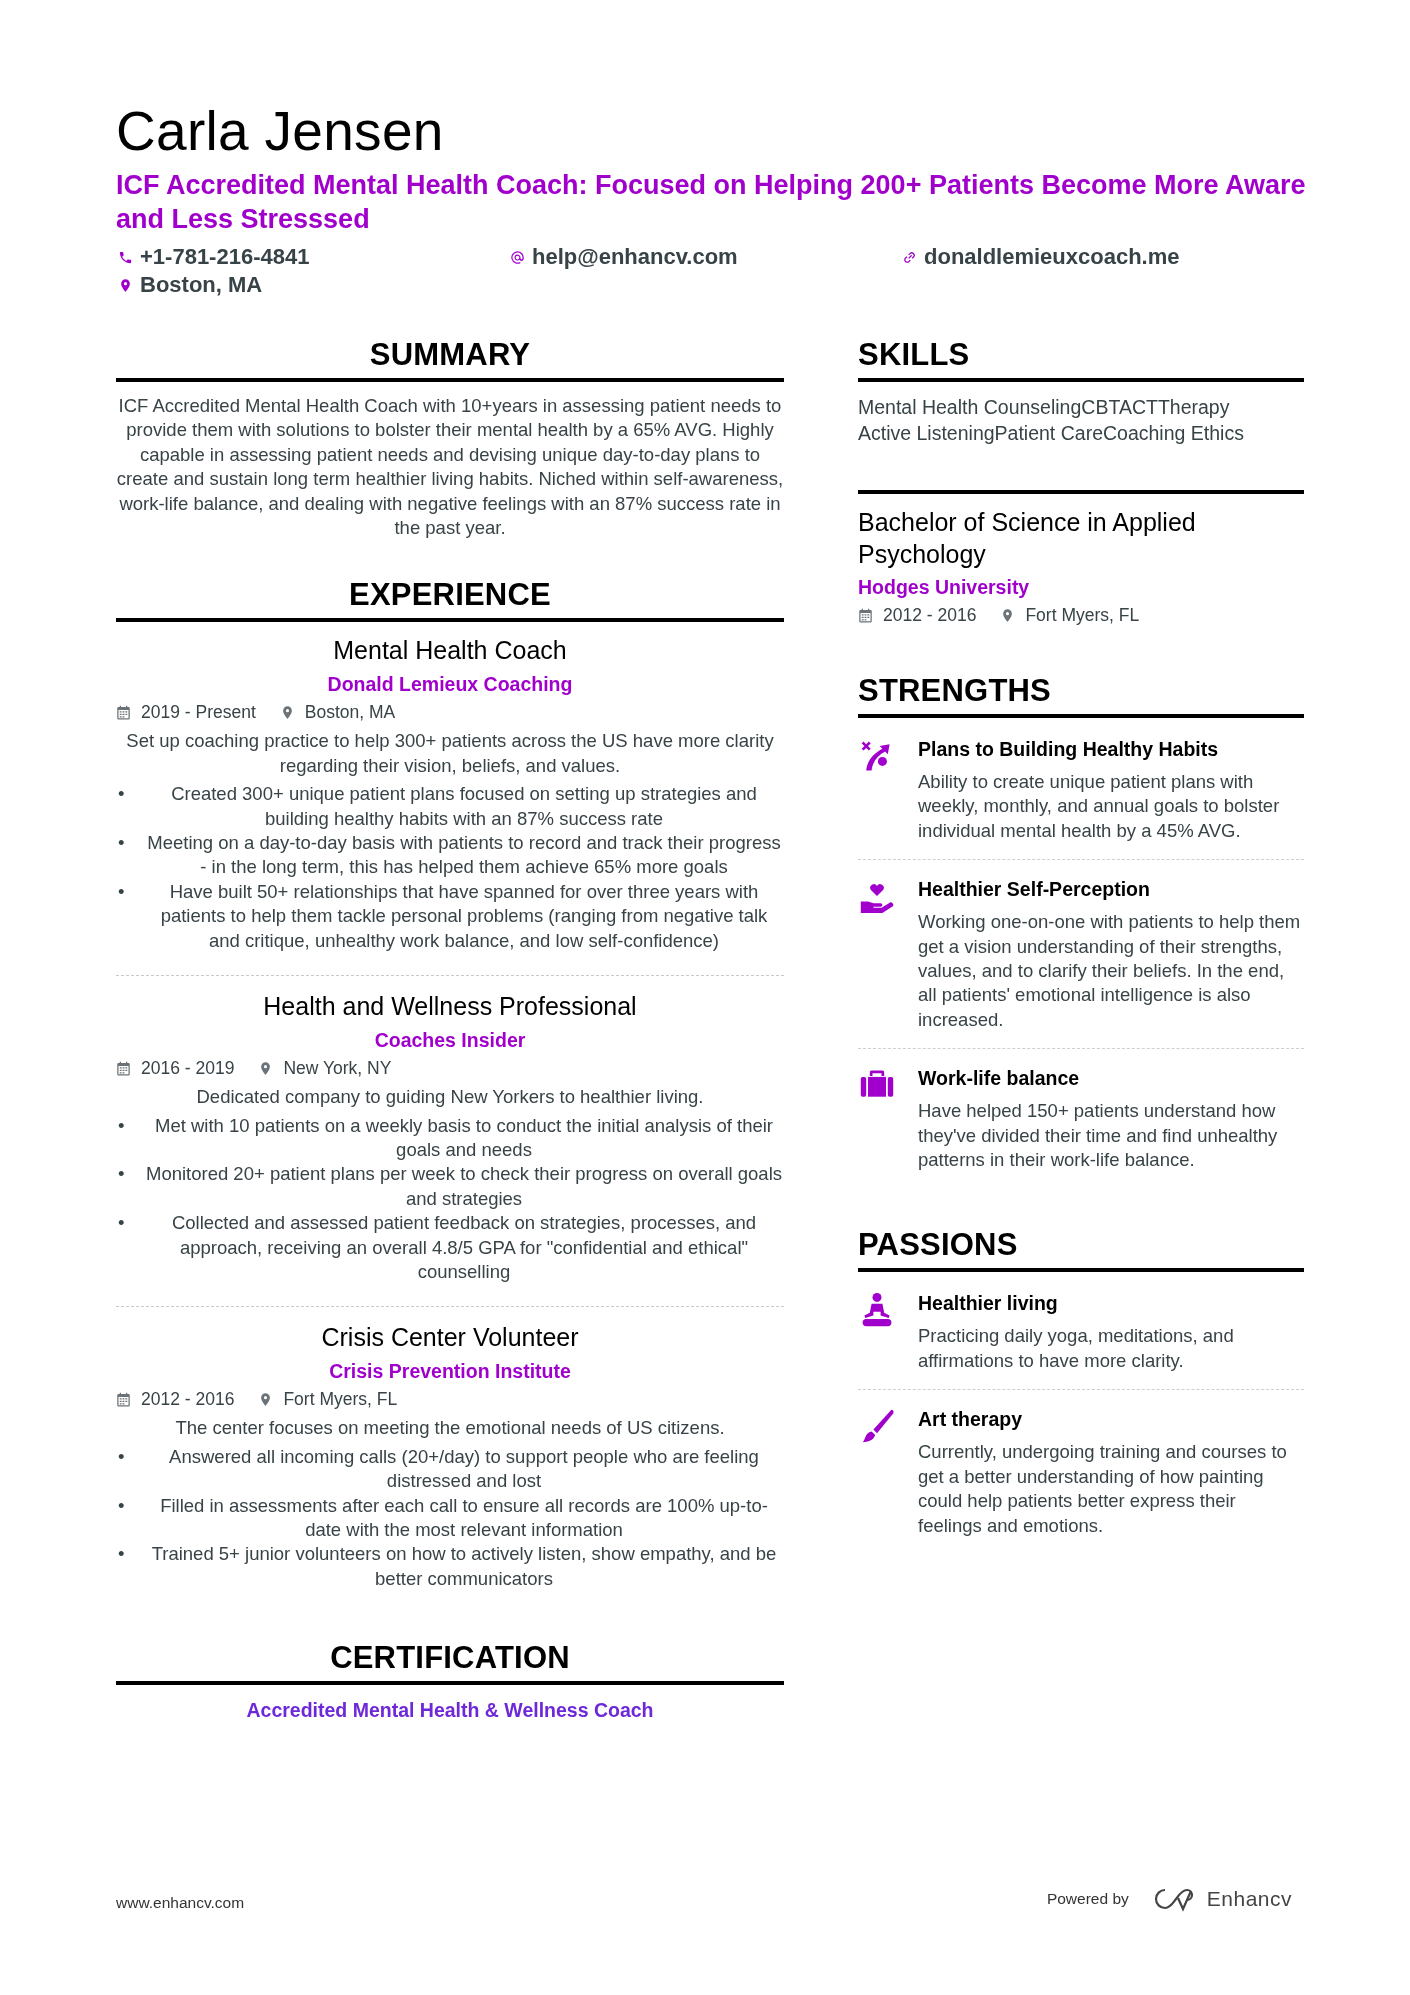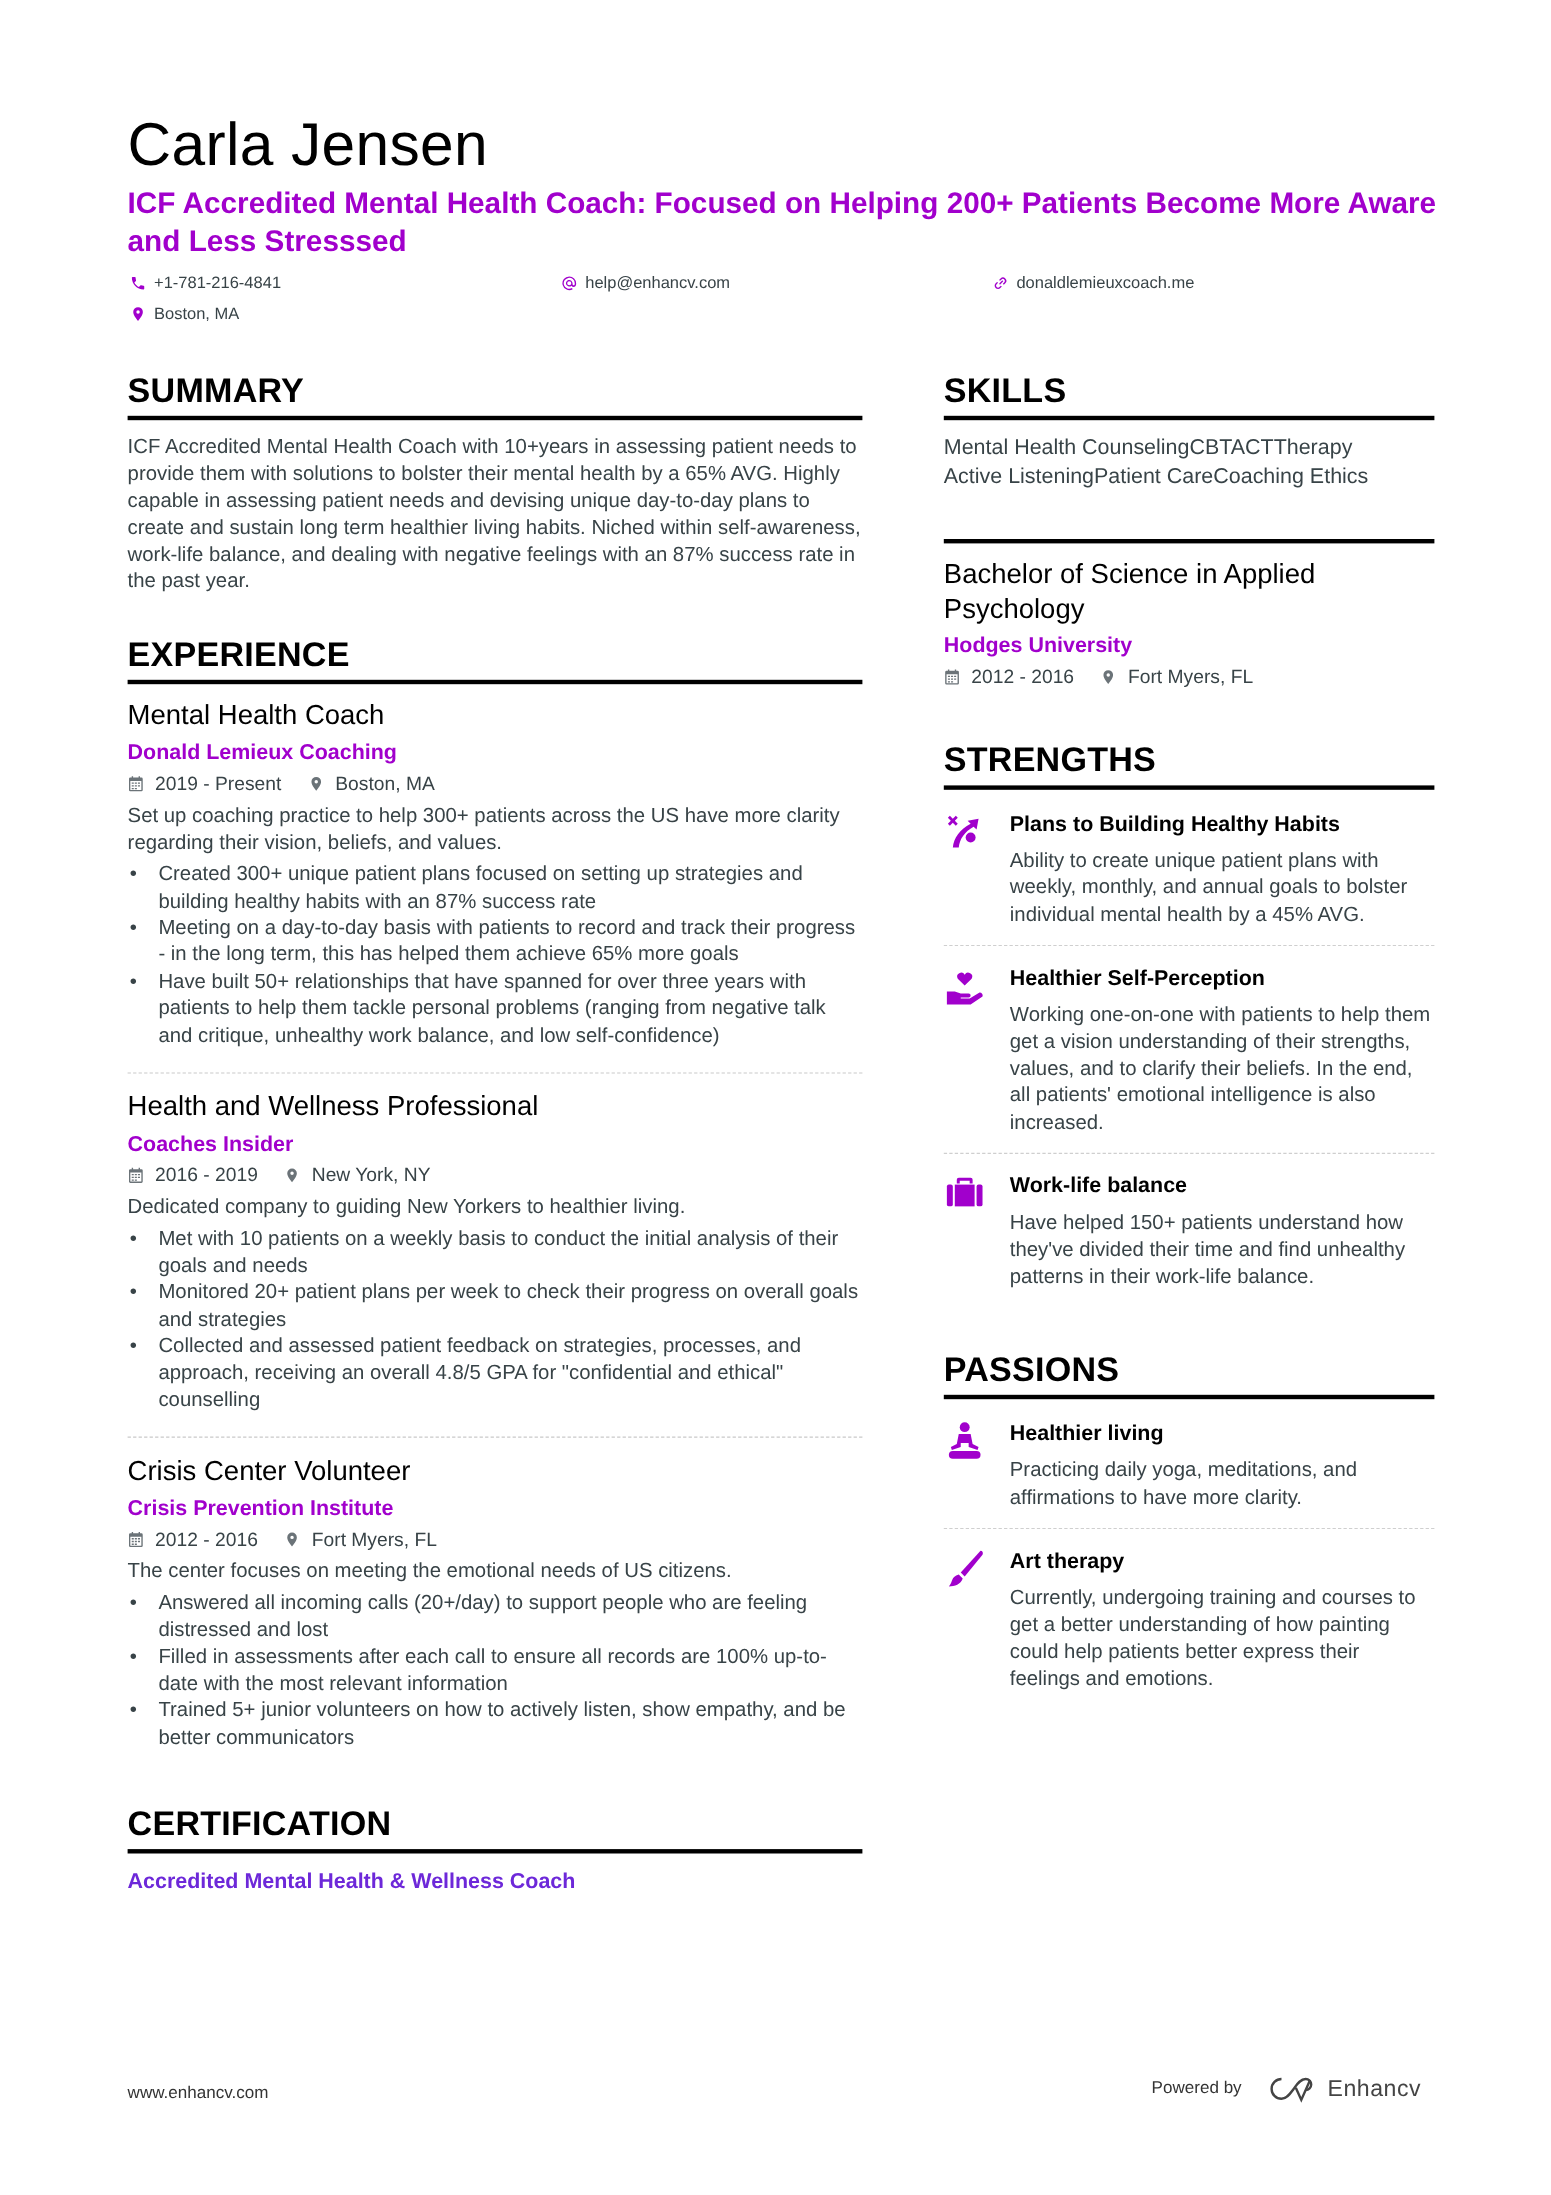--- a/index.html
+++ b/index.html
@@ -3,25 +3,25 @@
 <meta charset="utf-8">
 <style>
   * { box-sizing: border-box; margin: 0; padding: 0; }
   html, body { width: 1410px; height: 1995px; background: #ffffff; }
   body { position: relative; font-family: "Liberation Sans", sans-serif; color: #384347; overflow: hidden; }
 
   .header { position: absolute; left: 116px; top: 98px; width: 1190px; }
   .name { font-family: "Liberation Sans", sans-serif; font-size: 55px; font-weight: 400; color: #000; line-height: 66px; letter-spacing: 0.3px; }
   .title { font-size: 27px; font-weight: 700; color: #a100cc; line-height: 34px; margin-top: 4px; width: 1190px; }
   .contacts { margin-top: 10px; display: grid; grid-template-columns: 392px 392px 392px; row-gap: 6px; }
-  .contact { display: flex; align-items: center; font-size: 15px; font-weight: 400; color: #384347; height: 22px; text-align: right; }
+  .contact { display: flex; align-items: center; font-size: 22px; font-weight: 700; color: #384347; height: 22px; text-align: right; }
   .contact .ic { width: 18px; height: 18px; margin-right: 6px; display: inline-flex; align-items: center; justify-content: center; }
   .contact .ic svg { width: 15px; height: 15px; fill: #a100cc; }
 
-  .col-left { position: absolute; left: 116px; top: 336px; width: 668px; }
+  .col-left { position: absolute; left: 116px; top: 336px; width: 668px; text-align: center; }
   .col-right { position: absolute; left: 858px; top: 336px; width: 446px; }
 
   .section-title { font-size: 31px; font-weight: 700; color: #000; line-height: 38px; letter-spacing: 0.2px; }
   .section-rule { height: 4px; background: #000; margin-top: 4px; margin-bottom: 12px; }
 
   .body-text { font-size: 18.5px; line-height: 24.4px; color: #384347; }
 
   .job { padding-bottom: 8px; }
   .job-title { font-size: 25px; color: #000; line-height: 33px; margin-top: 2px; }
   .company { font-size: 19.5px; font-weight: 700; color: #a100cc; line-height: 26px; margin-top: 4px; }

